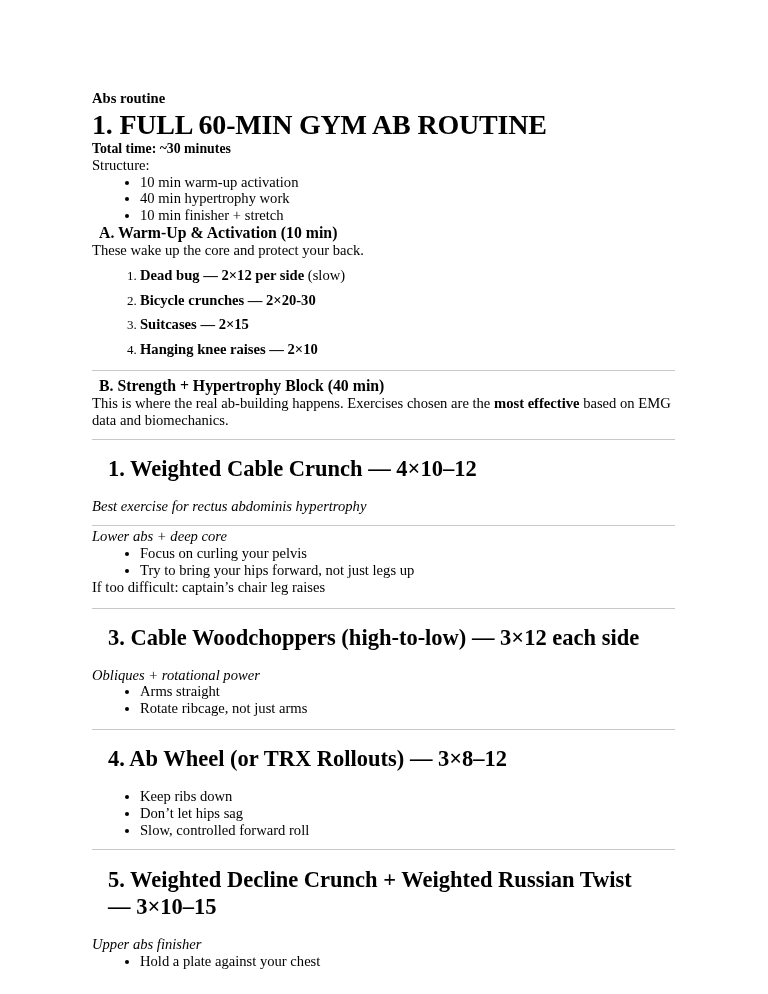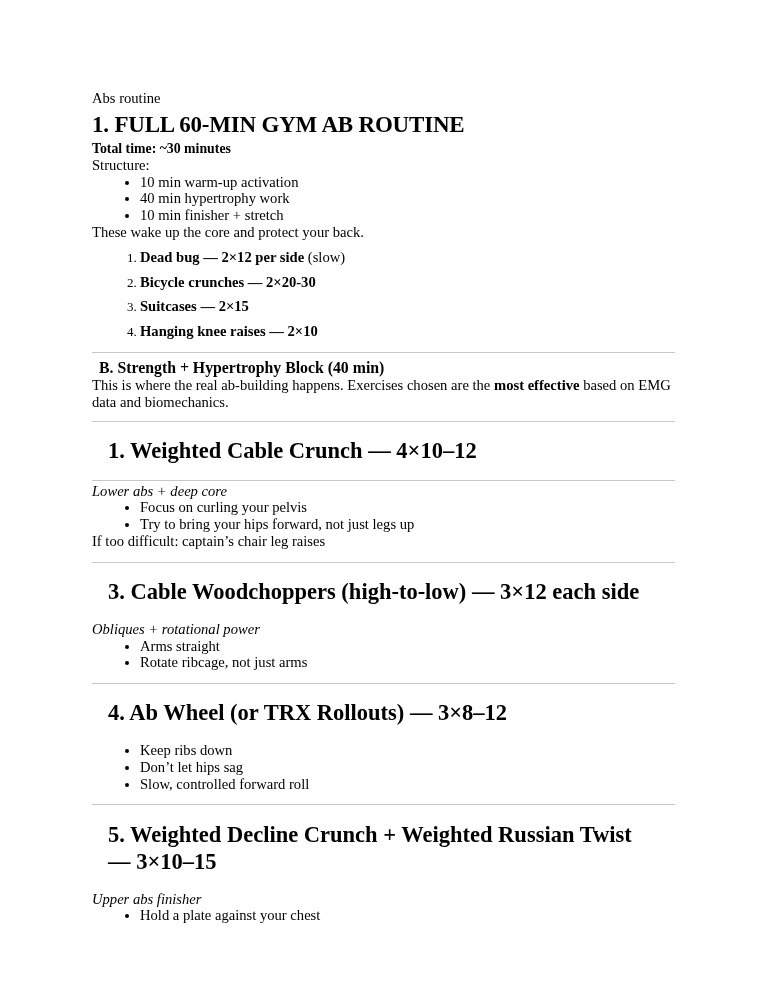--- a/index.html
+++ b/index.html
@@ -6,23 +6,23 @@
   body {
     width: 768px; height: 994px; overflow: hidden; position: relative;
     font-family: "Liberation Serif", "DejaVu Serif", serif;
     color: #000;
   }
   .page {
     position: absolute; left: 92px; top: 90px; width: 583px;
     font-size: 14.6px; line-height: 16.8px;
   }
   p { margin: 0; }
-  .doc-label { margin: 0; }
+  .doc-label { margin: 0; font-weight: bold; }
   h1 {
-    font-size: 23px; line-height: 33px; margin: 1px 0 0 0; font-weight: bold;
+    font-size: 28px; line-height: 33px; margin: 1px 0 0 0; font-weight: bold;
     letter-spacing: -0.2px;
   }
   h2 {
     font-size: 22.5px; line-height: 26px; margin: 16px; font-weight: bold;
   }
   h3 {
     font-size: 15.8px; line-height: 18px; margin: 0; font-weight: bold;
     padding-left: 7px;
   }
   .total { font-weight: bold; font-size: 13.8px; line-height: 16px; margin-top: 0px; }
@@ -44,36 +44,38 @@
   <p class="doc-label">Abs routine</p>
   <h1>1. FULL 60-MIN GYM AB ROUTINE</h1>
   <p class="total">Total time: ~30 minutes</p>
   <p>Structure:</p>
   <ul>
     <li>10 min warm-up activation</li>
     <li>40 min hypertrophy work</li>
     <li>10 min finisher + stretch</li>
   </ul>
 
+  <h3>A. Warm-Up &amp; Activation (10 min)</h3>
   <p>These wake up the core and protect your back.</p>
   <ol>
     <li><b>Dead bug — 2×12 per side</b><span> (slow)</span></li>
     <li><b>Bicycle crunches — 2×20-30</b><span></span></li>
     <li><b>Suitcases — 2×15</b><span></span></li>
     <li><b>Hanging knee raises — 2×10</b><span></span></li>
   </ol>
 
   <hr style="margin-top:12px;margin-bottom:6px;">
 
   <h3>B. Strength + Hypertrophy Block (40 min)</h3>
   <p><span>This is where the real ab-building happens. Exercises chosen are the </span><b>most effective</b><span> based on EMG data and biomechanics.</span></p>
 
   <hr style="margin-top:10px;margin-bottom:2px;">
 
   <h2>1. Weighted Cable Crunch — 4×10–12</h2>
+  <p class="em">Best exercise for rectus abdominis hypertrophy</p>
 
   <hr style="margin-top:11px;margin-bottom:2px;">
 
   <p class="em">Lower abs + deep core</p>
   <ul>
     <li>Focus on curling your pelvis</li>
     <li>Try to bring your hips forward, not just legs up</li>
   </ul>
   <p>If too difficult: captain’s chair leg raises</p>
 

